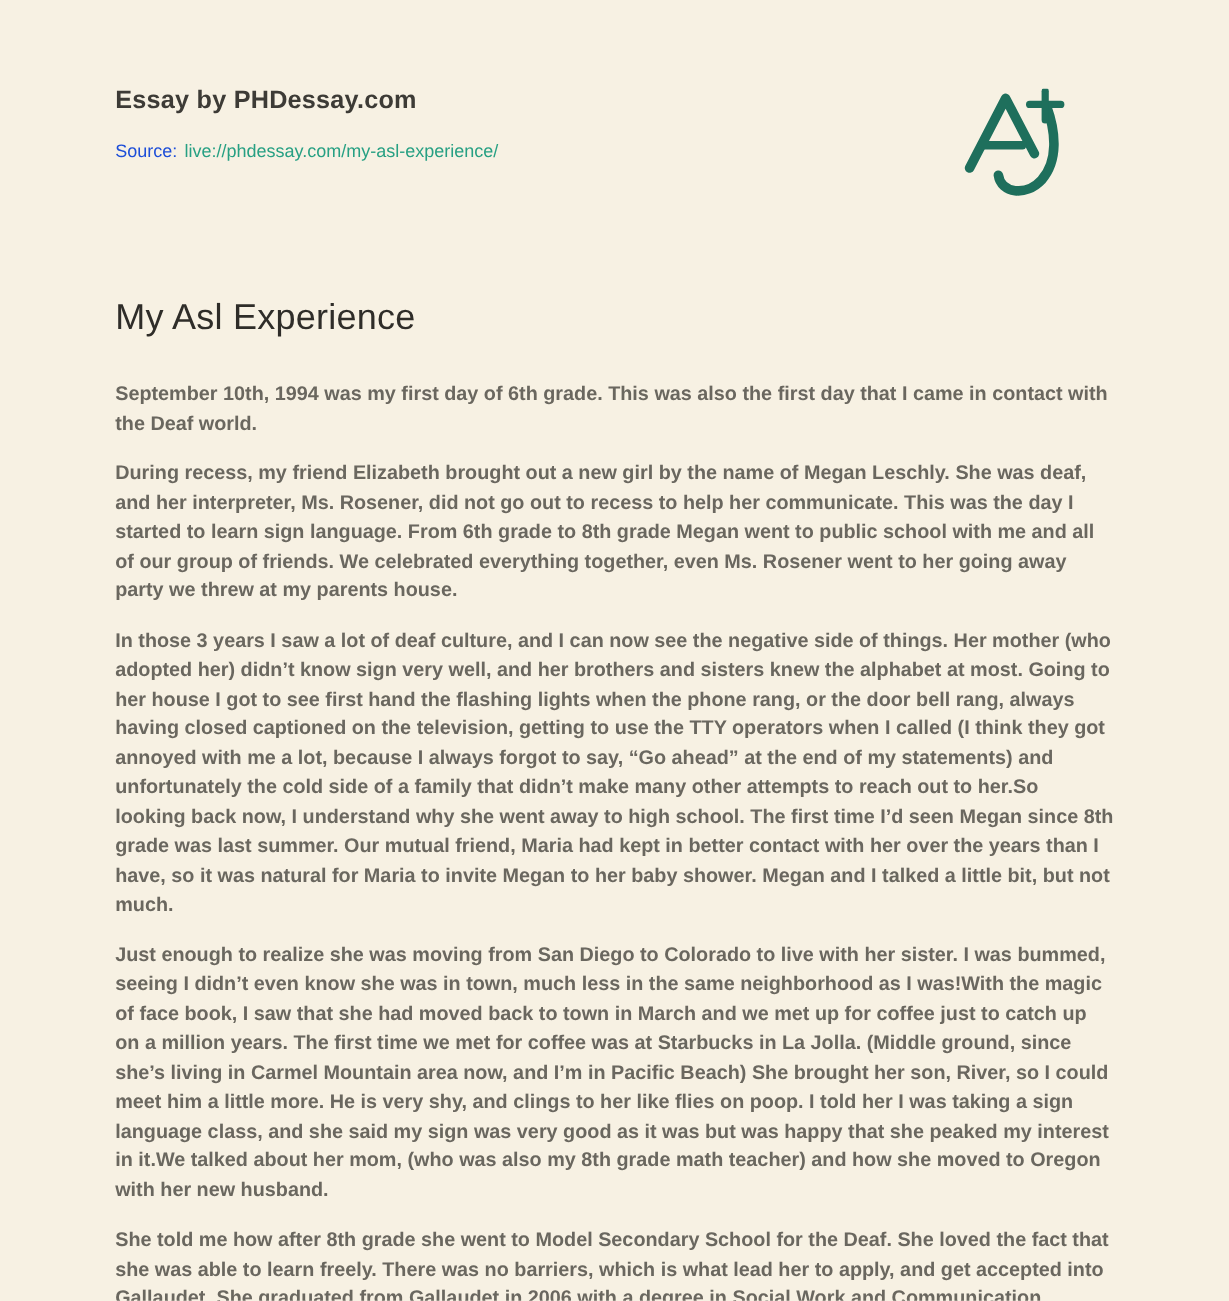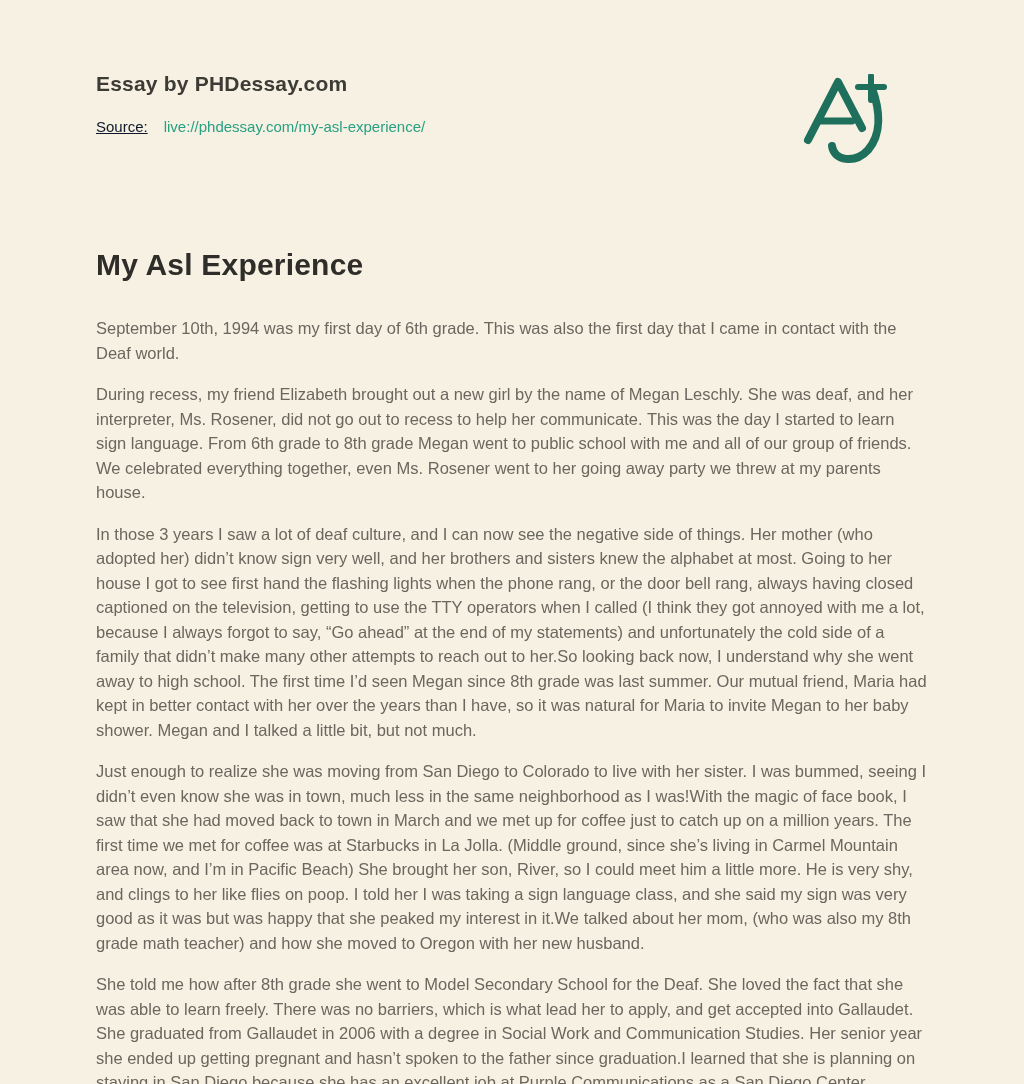--- a/index.html
+++ b/index.html
@@ -30,51 +30,51 @@
     font-size: 21px;
     font-weight: 700;
     color: #3D3B36;
     letter-spacing: 0.2px;
   }
   .source-line {
     margin-top: 22px;
     font-size: 15px;
   }
   .source-label {
-    color: #0f172a;
-    margin-right: 16px;
-    text-decoration: underline;
+    color: #1d4ed8;
+    margin-right: 6px;
   }
   .source-url {
     color: #27A083;
     text-decoration: none;
   }
   .logo {
     margin-top: 2px;
     margin-right: 28px;
     width: 100px;
     height: 96px;
     flex: 0 0 auto;
   }
   .title {
     margin: 78px 0 0 0;
     font-size: 30px;
-    font-weight: 700;
+    font-weight: 400;
     color: #2F2D29;
     letter-spacing: 0.2px;
   }
   .content {
     margin-top: 34px;
   }
   .para {
     margin: 0 0 17px 0;
     font-size: 16.5px;
     line-height: 24.5px;
     color: #6A675F;
     max-width: 834px;
+    font-weight: bold;
   }
 </style>
 </head>
 <body>
 
 <div class="page">
 
   <header class="header">
     <div class="header-left">
       <h1 class="byline">Essay by PHDessay.com</h1>

